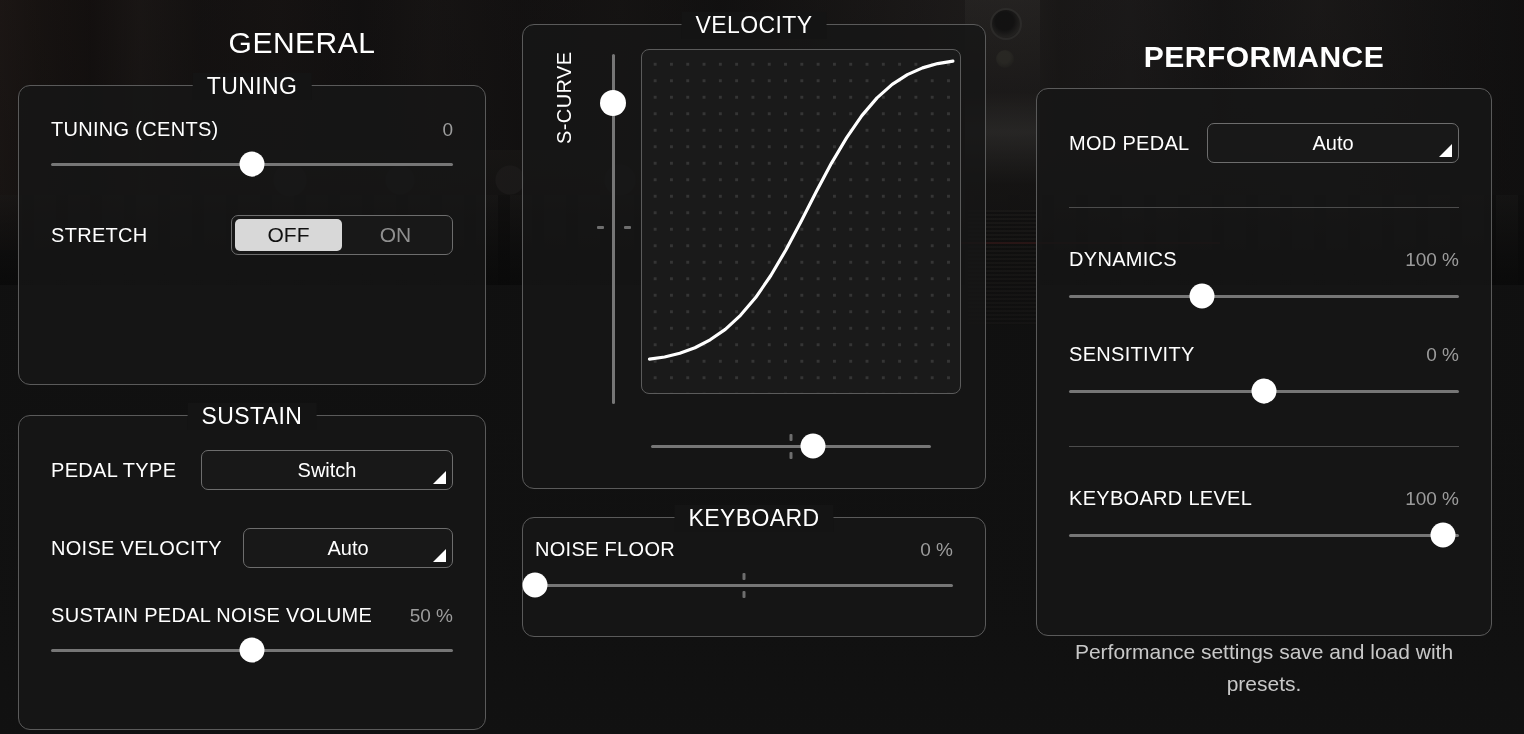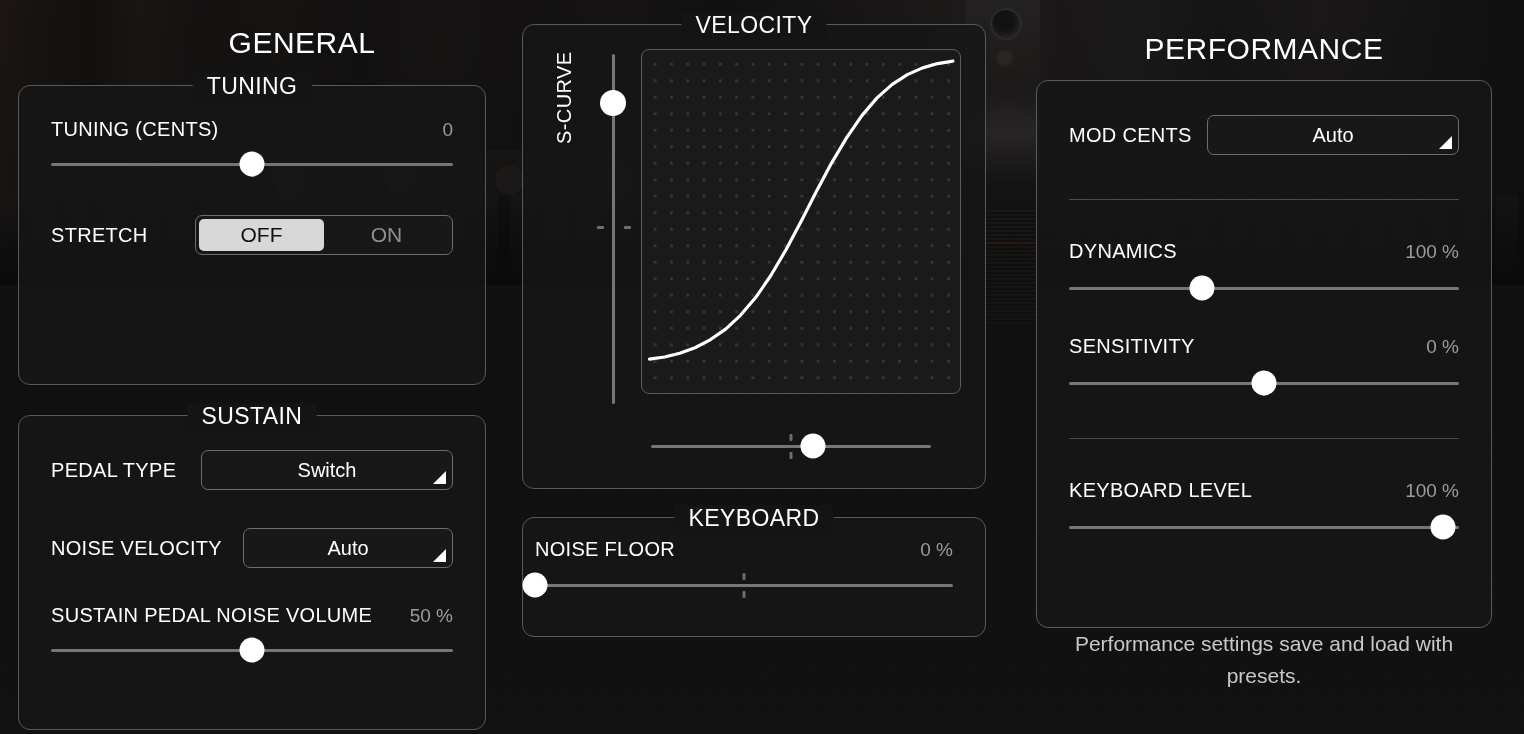--- a/index.html
+++ b/index.html
@@ -128,21 +128,21 @@
 
   .col-title {
     text-align: center;
     color: #fff;
     font-size: 30px;
     font-weight: 400;
     letter-spacing: .5px;
     padding-top: 26px;
   }
   .col-general .col-title { padding-left: 100px; }
-  .col-perf   .col-title  { padding-top: 32px; }
+  .col-perf   .col-title  { padding-top: 40px; font-weight: bold; }
 
   
   .group {
     position: relative;
     border: 1px solid #5a5a5a;
     border-radius: 12px;
     background: rgba(22,22,22,.80);
     margin: 8px 18px;
   }
   .group > .legend {
@@ -376,21 +376,21 @@
         <div class="slider" id="tuning-slider">
           <div class="track"></div>
           <div class="tick-up" style="left:50%"></div>
           <div class="tick-dn" style="left:50%"></div>
           <div class="knob" id="knob-tuning" style="left: 50%;"></div>
         </div>
 
 
         <div class="row" style="margin-top:38px">
           <span class="lbl">STRETCH</span>
-          <div class="segmented" style="width:258px; margin-left:auto">
+          <div class="segmented" style="width:222px; margin-left:auto">
             <div class="seg active">OFF</div>
             <div class="seg">ON</div>
           </div>
         </div>
       </div>
 
       <div class="group" id="sustain-group">
         <div class="legend">SUSTAIN</div>
 
         <div class="row">
@@ -467,21 +467,21 @@
         </div>
       </div>
     </div>
 
     <div class="col-perf">
       <div class="col-title">PERFORMANCE</div>
 
       <div class="group" id="perf-group">
 
         <div class="row">
-          <span class="lbl">MOD CENTS</span>
+          <span class="lbl">MOD PEDAL</span>
           <div class="dropdown" style="width:252px; margin-left:auto">
             <span class="dd-text">Auto</span>
             <span class="dd-arrow"></span>
           </div>
         </div>
 
         <div class="divider" style="margin-top:44px"></div>
 
         <div class="row" style="margin-top:40px">
           <span class="lbl">DYNAMICS</span>

